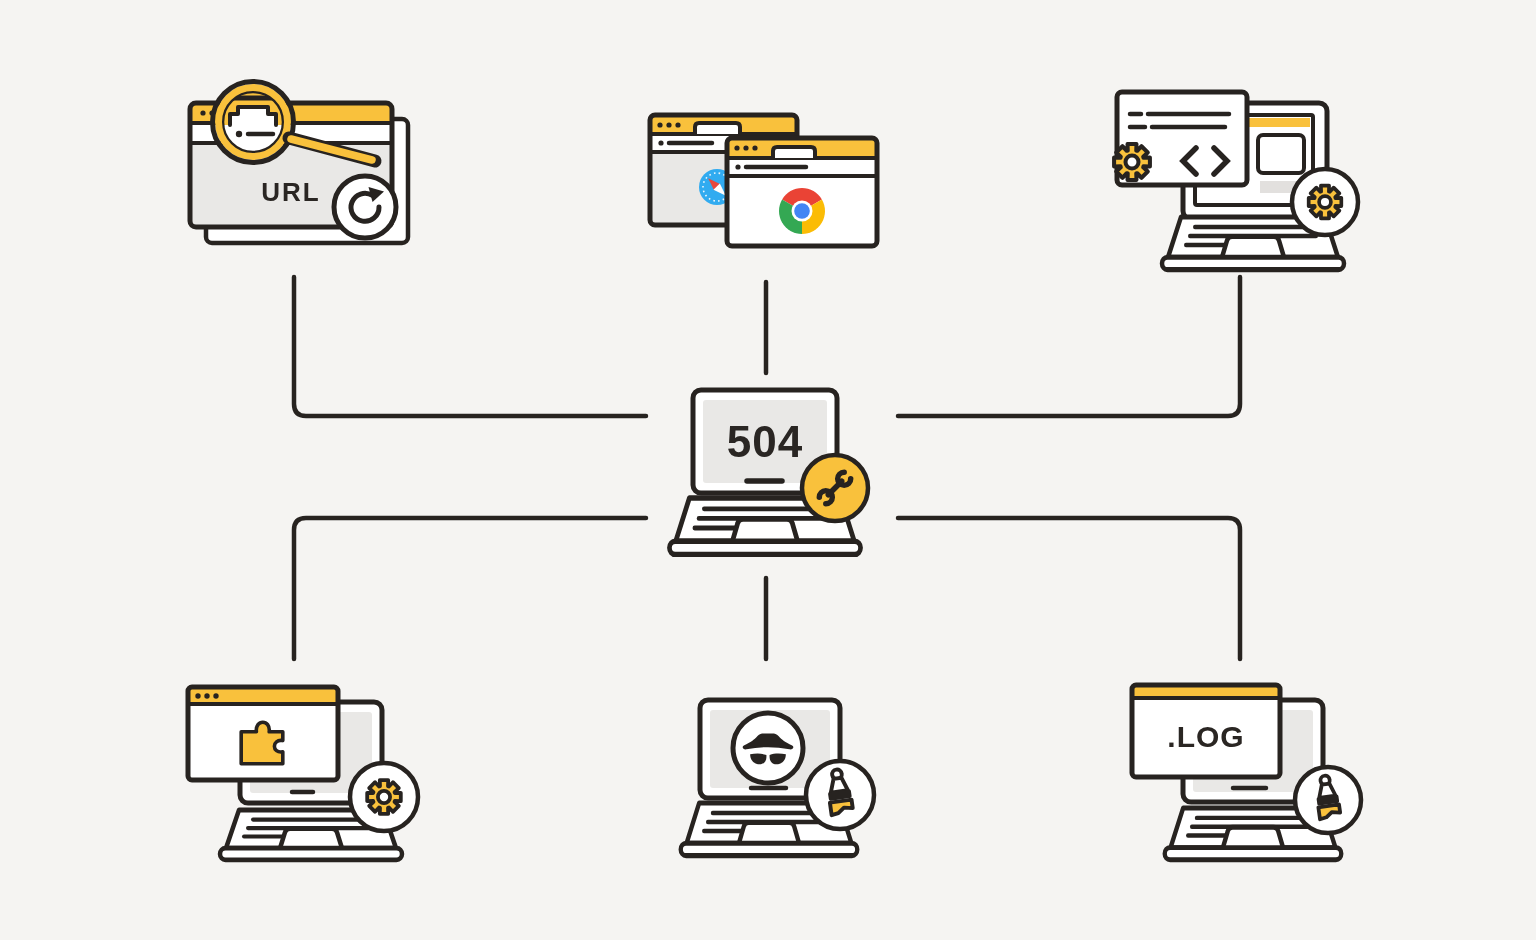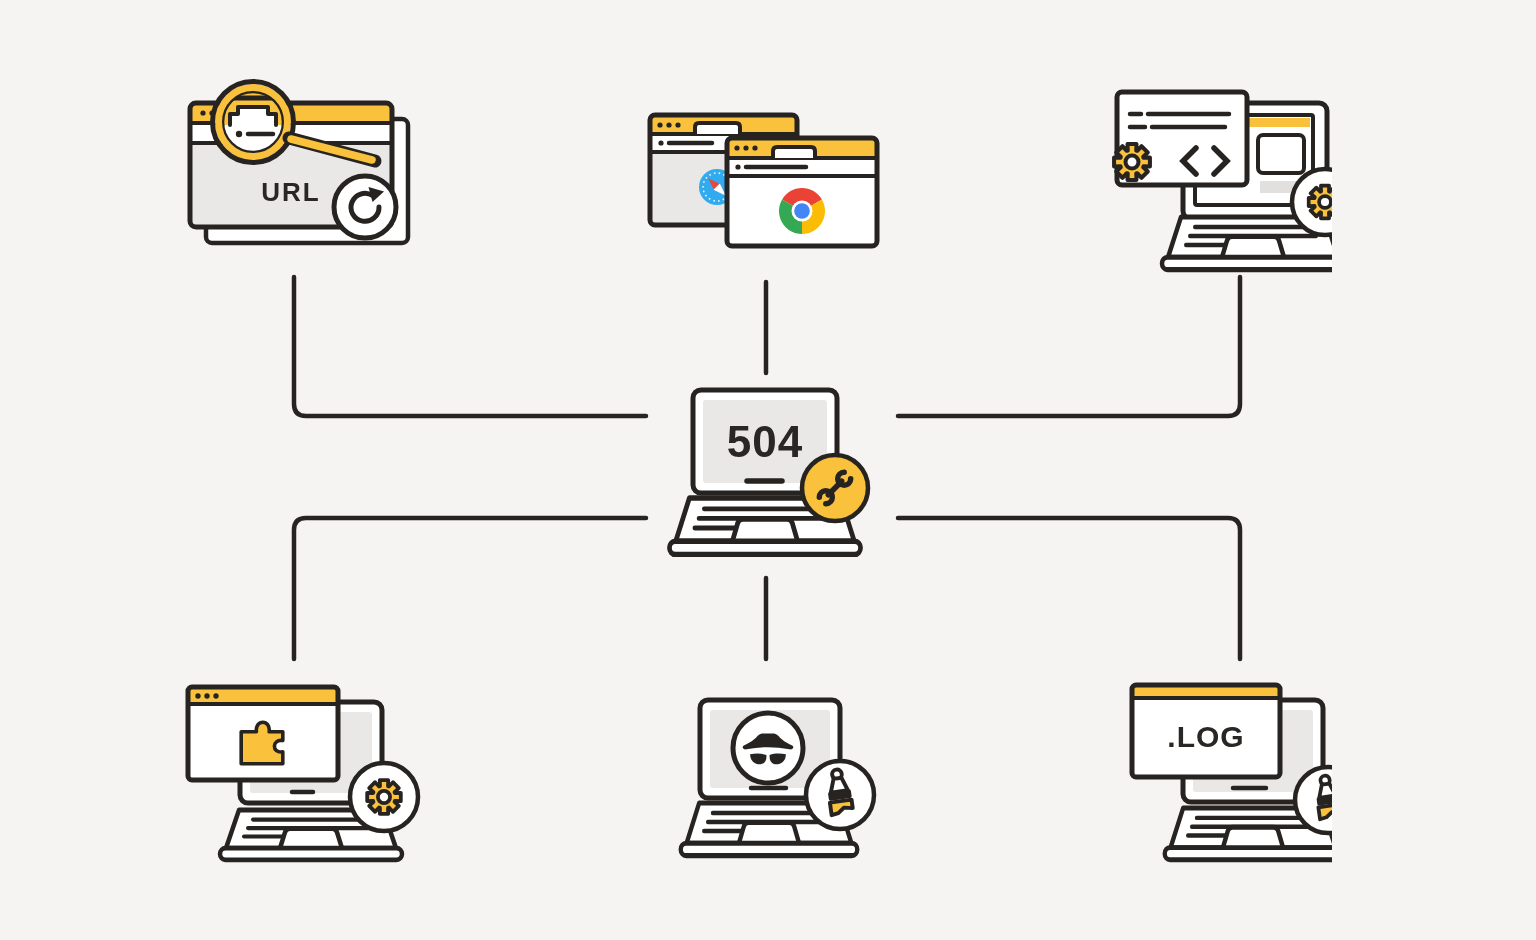--- a/index.html
+++ b/index.html
@@ -1,17 +1,17 @@
 <!DOCTYPE html>
 <html><head>
 <meta charset="utf-8">
 <style>
   html,body{margin:0;padding:0;background:#F5F4F2;}
   #canvas{position:relative;width:1332px;height:940px;background:#F5F4F2;overflow:hidden;
-          font-family:"Liberation Sans",sans-serif;}
+          font-family:"Liberation Sans",sans-serif;padding-left:40px;}
   svg.node{position:absolute;overflow:visible;}
   #connectors{position:absolute;left:0;top:0;}
   .conn{stroke:#272320;stroke-width:4.5;fill:none;stroke-linecap:round;}
   .s5{stroke:#272320;stroke-width:5;fill:none;stroke-linecap:round;stroke-linejoin:round;}
   .s4{stroke:#272320;stroke-width:4;fill:none;stroke-linecap:round;stroke-linejoin:round;}
   .s35{stroke:#272320;stroke-width:3.5;fill:none;}
   .s55{stroke:#272320;stroke-width:5.5;fill:none;stroke-linecap:round;}
   .k{stroke:#272320;stroke-width:4;stroke-linecap:round;}
   .k45{stroke:#272320;stroke-width:4.5;stroke-linecap:round;}
   .fw{fill:#FFFFFF;}

